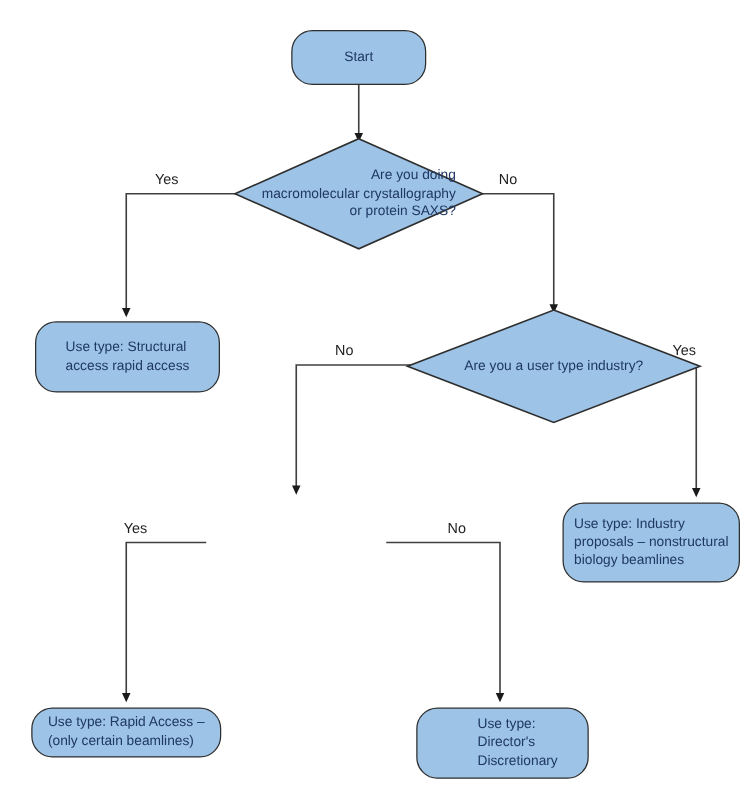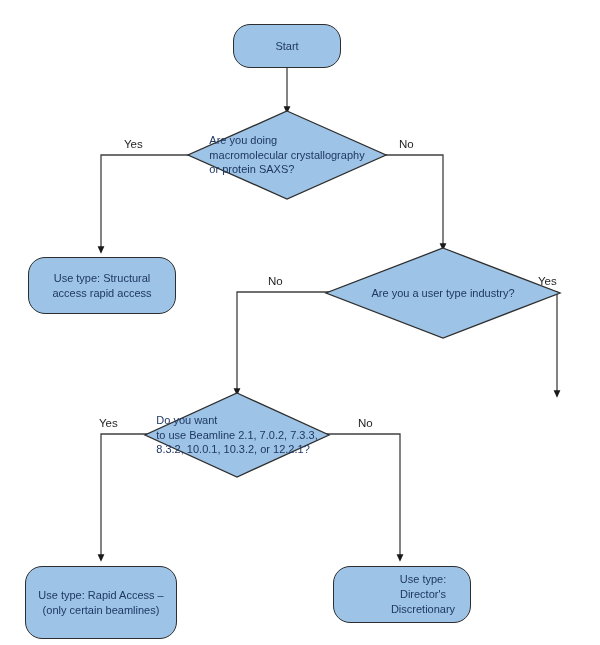--- a/index.html
+++ b/index.html
@@ -23,21 +23,21 @@
     top: 0;
     width: 600px;
     height: 645px;
   }
   .node {
     position: absolute;
     box-sizing: border-box;
     display: flex;
     align-items: center;
     justify-content: center;
-    text-align: center;
+    text-align: left;
     color: #1f3864;
     font-size: 11px;
     line-height: 1.35;
     z-index: 3;
   }
   .terminal {
     background: #9dc3e6;
     border: 1.3px solid #2e2e2e;
     border-radius: 17px;
     padding: 4px 6px;
@@ -54,21 +54,21 @@
   }
   .diamond-label {
     position: absolute;
     left: 0;
     top: 0;
     width: 100%;
     height: 100%;
     display: flex;
     align-items: center;
     justify-content: center;
-    text-align: left;
+    text-align: right;
     color: #1f3864;
     font-size: 11px;
     line-height: 1.35;
     pointer-events: none;
   }
   .edge-label {
     position: absolute;
     color: #1f1f1f;
     font-size: 11.5px;
     z-index: 4;
@@ -130,35 +130,32 @@
     <svg width="236" height="92" viewBox="0 0 236 92" xmlns="http://www.w3.org/2000/svg">
       <polygon points="118,1 235,46 118,91 1,46" fill="#9dc3e6" stroke="#2e2e2e" stroke-width="1.3"></polygon>
     </svg>
     <div class="diamond-label nowrap">Are you a user type industry?</div>
   </div>
 
   <div class="edge-label" style="left:268px; top:275px;">No</div>
 
   <div class="edge-label" style="left:538px; top:275px;">Yes</div>
 
+  <div class="node terminal" style="left:450px; top:402px; width:142px; height:64px;">
+    <span class="nowrap">Use type: Industry
+proposals – nonstructural
+biology beamlines</span>
+  </div>
 
-  <div class="diamond-wrap" style="left:144px; top:392px; width:186px; height:86px;">
-    <svg width="186" height="86" viewBox="0 0 186 86" xmlns="http://www.w3.org/2000/svg">
-      <polygon points="93,1 185,43 93,85 1,43" fill="#9dc3e6" stroke="#2e2e2e" stroke-width="1.3"></polygon>
-    </svg>
-    <div class="diamond-label nowrap">Do you want
-to use Beamline 2.1, 7.0.2, 7.3.3,
-8.3.2, 10.0.1, 10.3.2, or 12.2.1?</div>
-  </div>
 
   <div class="edge-label" style="left:99px; top:417px;">Yes</div>
 
   <div class="edge-label" style="left:358px; top:417px;">No</div>
 
-  <div class="node terminal" style="left:25px; top:566px; width:152px; height:73px;">
+  <div class="node terminal" style="left:25px; top:566px; width:152px; height:40px;">
     <span class="nowrap">Use type: Rapid Access –
 (only certain beamlines)</span>
   </div>
 
   <div class="node terminal" style="left:333px; top:566px; width:138px; height:57px;padding-left:48px;">
     <span class="nowrap">Use type:
 Director's Discretionary</span>
   </div>
 
 </div>

